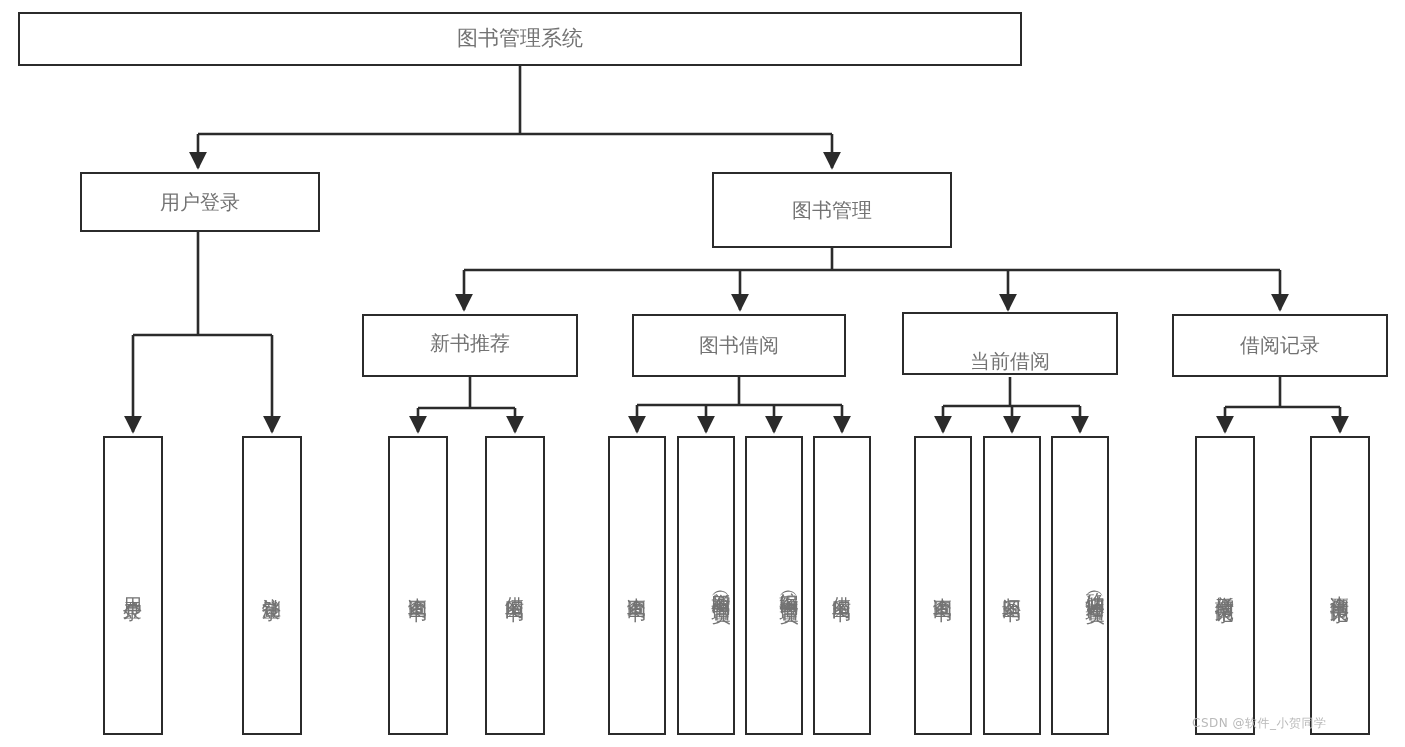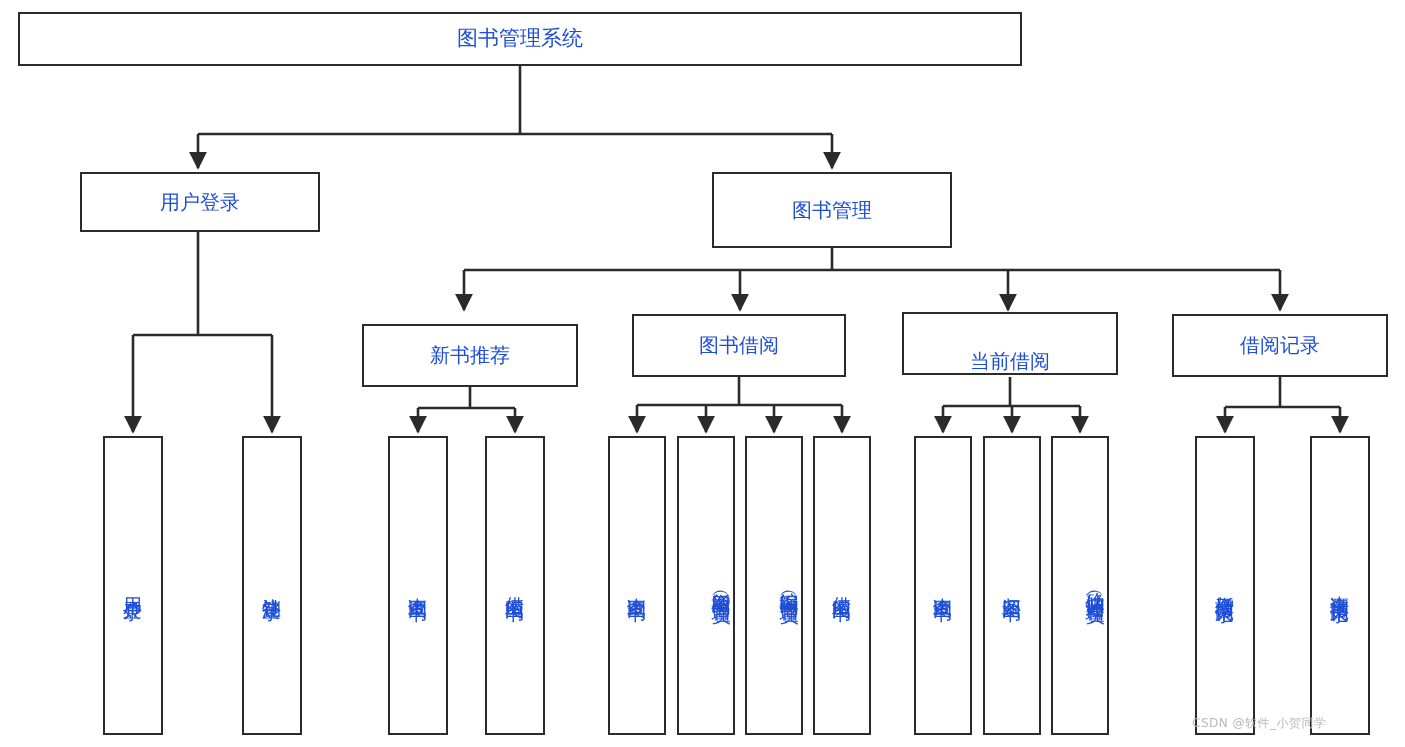--- a/index.html
+++ b/index.html
@@ -27,21 +27,21 @@
     pointer-events: none;
   }
   .node {
     position: absolute;
     box-sizing: border-box;
     border: 2px solid #2b2b2b;
     background: #ffffff;
     display: flex;
     align-items: center;
     justify-content: center;
-    color: #1d4ed8;
+    color: #737373;
     line-height: 1.22;
     text-align: center;
   }
   .node.level-0 {
     font-size: 21px;
   }
   .node.level-1 {
     font-size: 20px;
   }
   .node.level-2 {
@@ -131,21 +131,21 @@
     <span class="node-label">图书管理系统</span>
   </div>
 
   <div class="node level-1" style="left:80px; top:172px; width:240px; height:60px;">
     <span class="node-label">用户登录</span>
   </div>
   <div class="node level-1" style="left:712px; top:172px; width:240px; height:76px;">
     <span class="node-label">图书管理</span>
   </div>
 
-  <div class="node level-2" style="left:362px; top:324px; width:216px; height:63px;">
+  <div class="node level-2" style="left:362px; top:314px; width:216px; height:63px;font-family:Liberation Mono, monospace;">
     <span class="node-label">新书推荐</span>
   </div>
   <div class="node level-2" style="left:632px; top:314px; width:214px; height:63px;">
     <span class="node-label">图书借阅</span>
   </div>
   <div class="node level-2" style="left:902px; top:312px; width:216px; height:63px;align-items:flex-end;">
     <span class="node-label">当前借阅</span>
   </div>
   <div class="node level-2" style="left:1172px; top:314px; width:216px; height:63px;">
     <span class="node-label">借阅记录</span>

